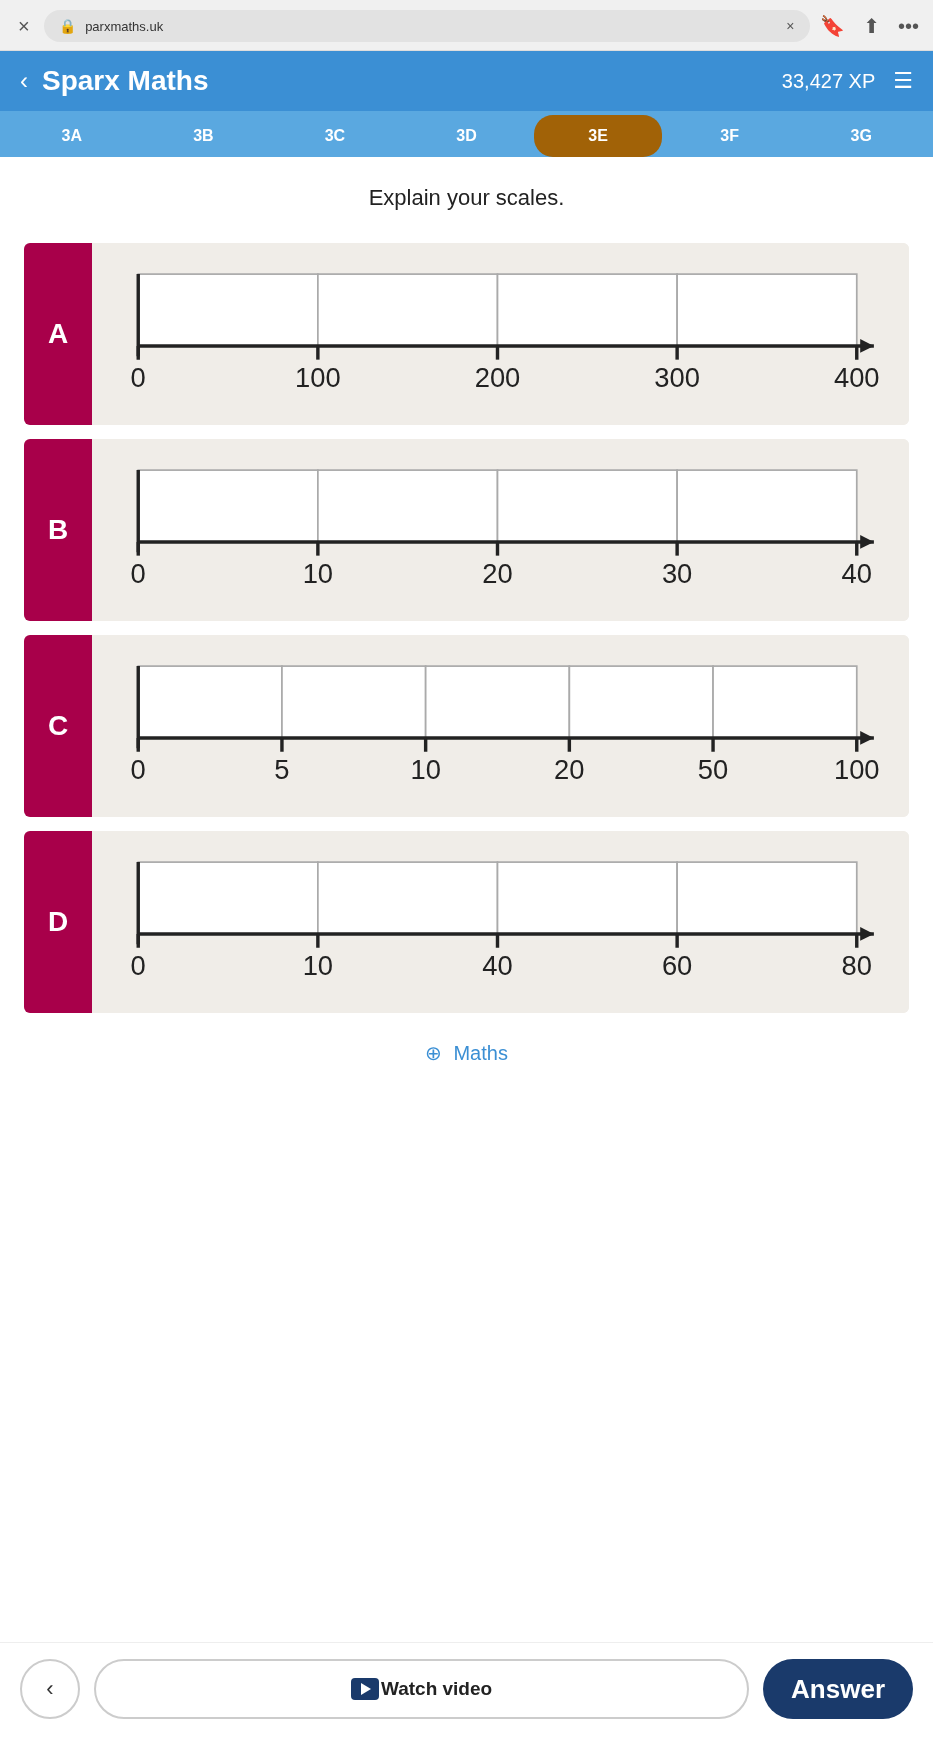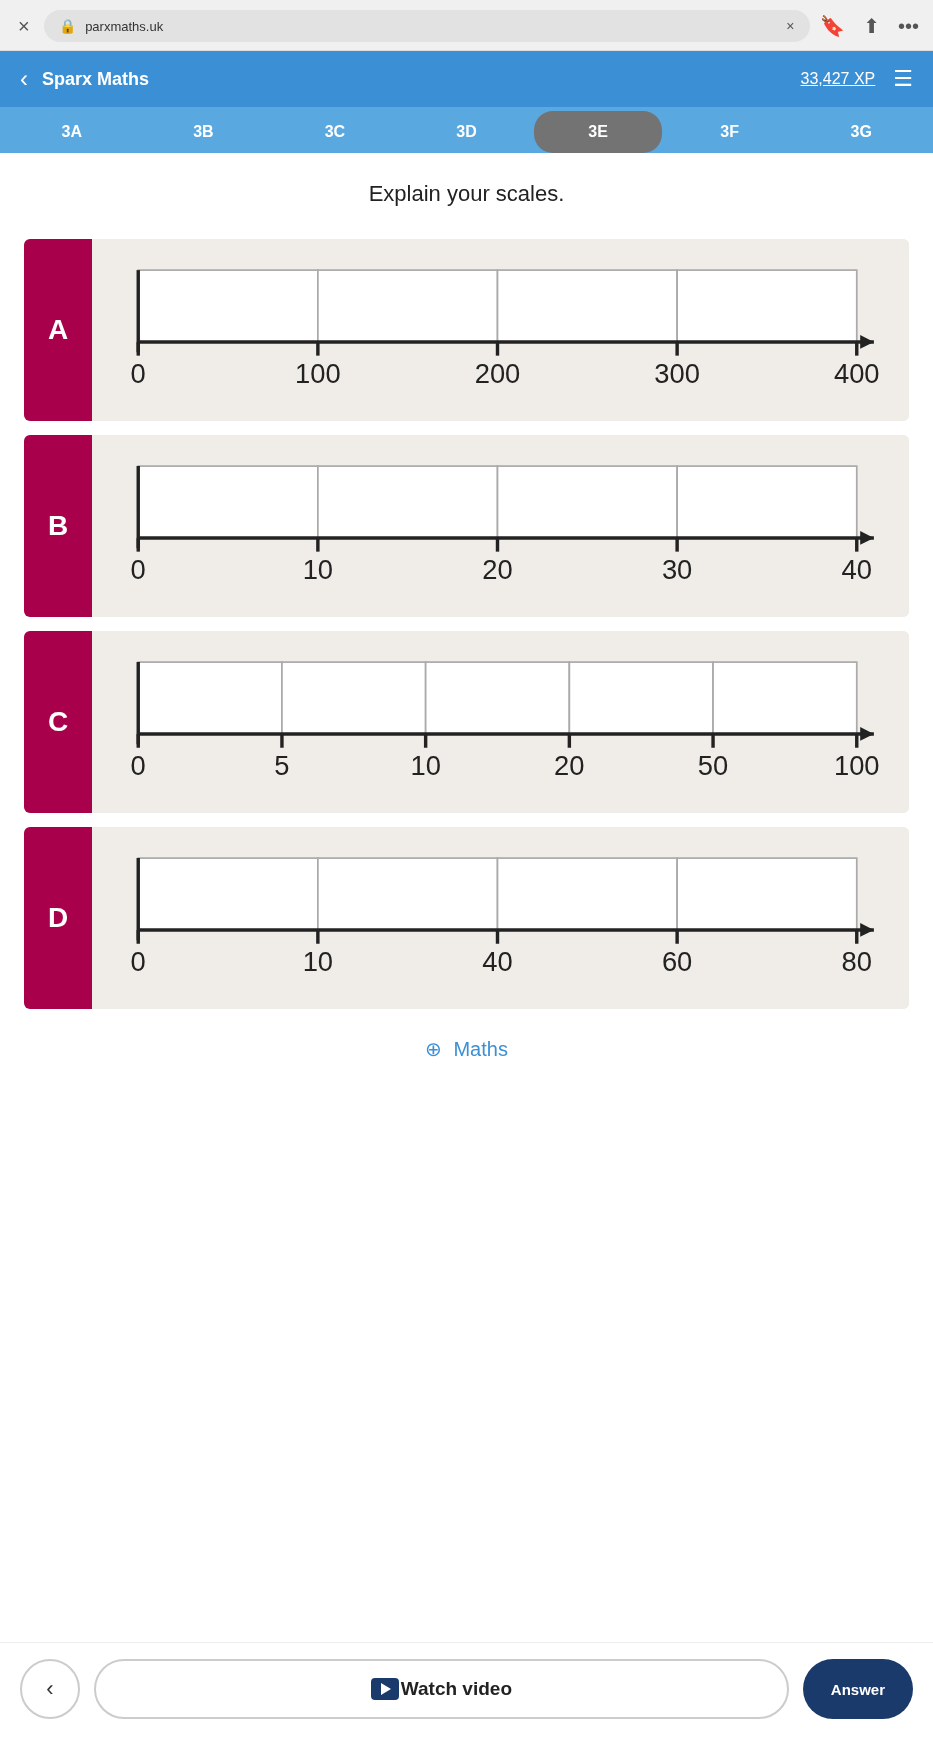--- a/index.html
+++ b/index.html
@@ -72,31 +72,30 @@
       justify-content: space-between;
     }
     .back-btn {
       color: #fff;
       font-size: 24px;
       cursor: pointer;
       font-weight: 300;
     }
     .app-title {
       color: #fff;
-      font-size: 18px;
+      font-size: 28px;
       font-weight: 700;
       flex: 1;
       margin-left: 14px;
     }
     .xp-label {
       color: #fff;
-      font-size: 16px;
+      font-size: 20px;
       font-weight: 400;
       margin-right: 18px;
-      text-decoration: underline;
     }
     .menu-icon {
       color: #fff;
       font-size: 22px;
       cursor: pointer;
     }
 
     
     .tab-bar {
       background: #5aa8e0;
@@ -109,21 +108,21 @@
       text-align: center;
       padding: 12px 4px;
       font-size: 16px;
       font-weight: 600;
       color: #fff;
       cursor: pointer;
       border-radius: 6px 6px 0 0;
       margin: 4px 2px 0;
     }
     .tab-item.active {
-      background: #737373;
+      background: #a16207;
       color: #fff;
       border-radius: 19px;
     }
 
     
     .main-content {
       padding: 28px 24px 0;
       background: #fff;
     }
 
@@ -259,21 +258,21 @@
       border-bottom: 6px solid transparent;
     }
 
     .answer-btn {
       flex: 0 0 auto;
       height: 60px;
       padding: 0 28px;
       border-radius: 30px;
       background: #1a3a6b;
       color: #fff;
-      font-size: 15px;
+      font-size: 26px;
       font-weight: 700;
       border: none;
       cursor: pointer;
     }
 
     
     .bottom-spacer {
       height: 110px;
     }
   </style>

